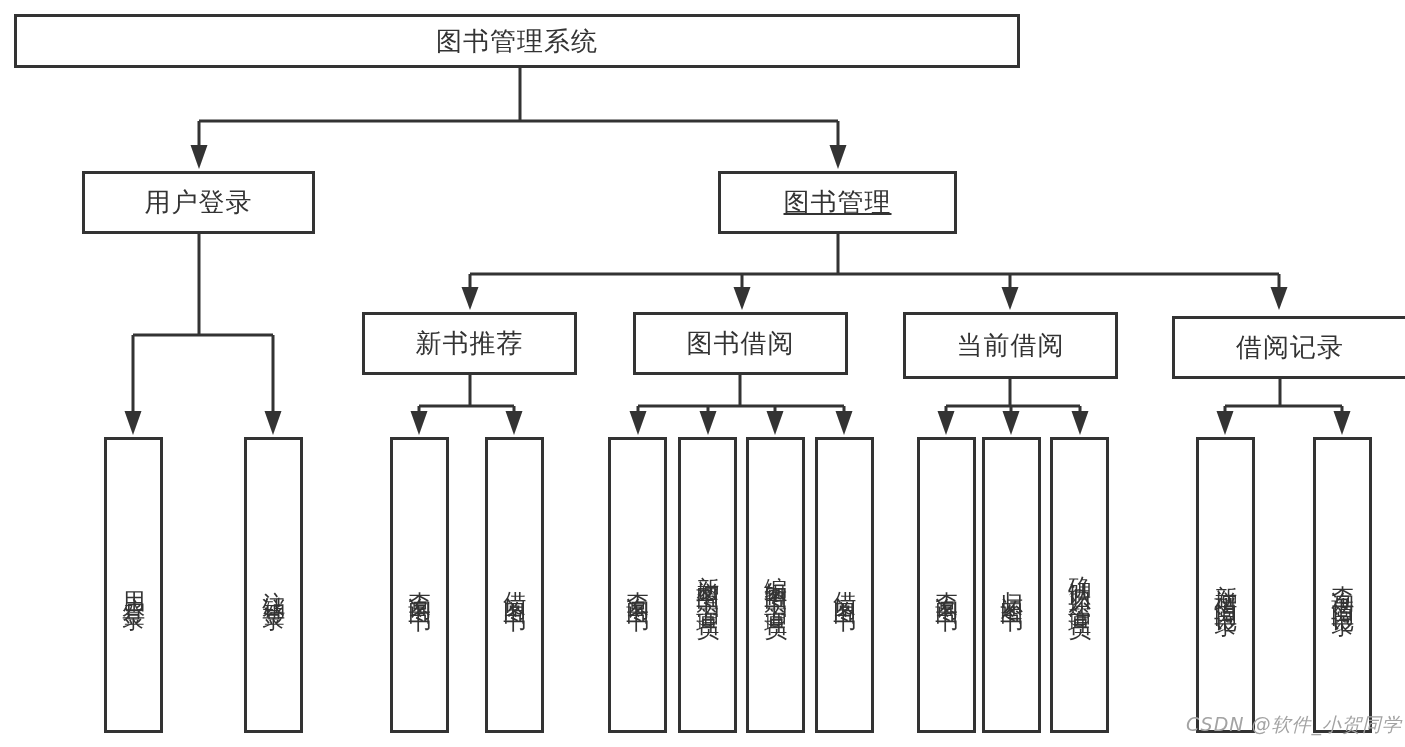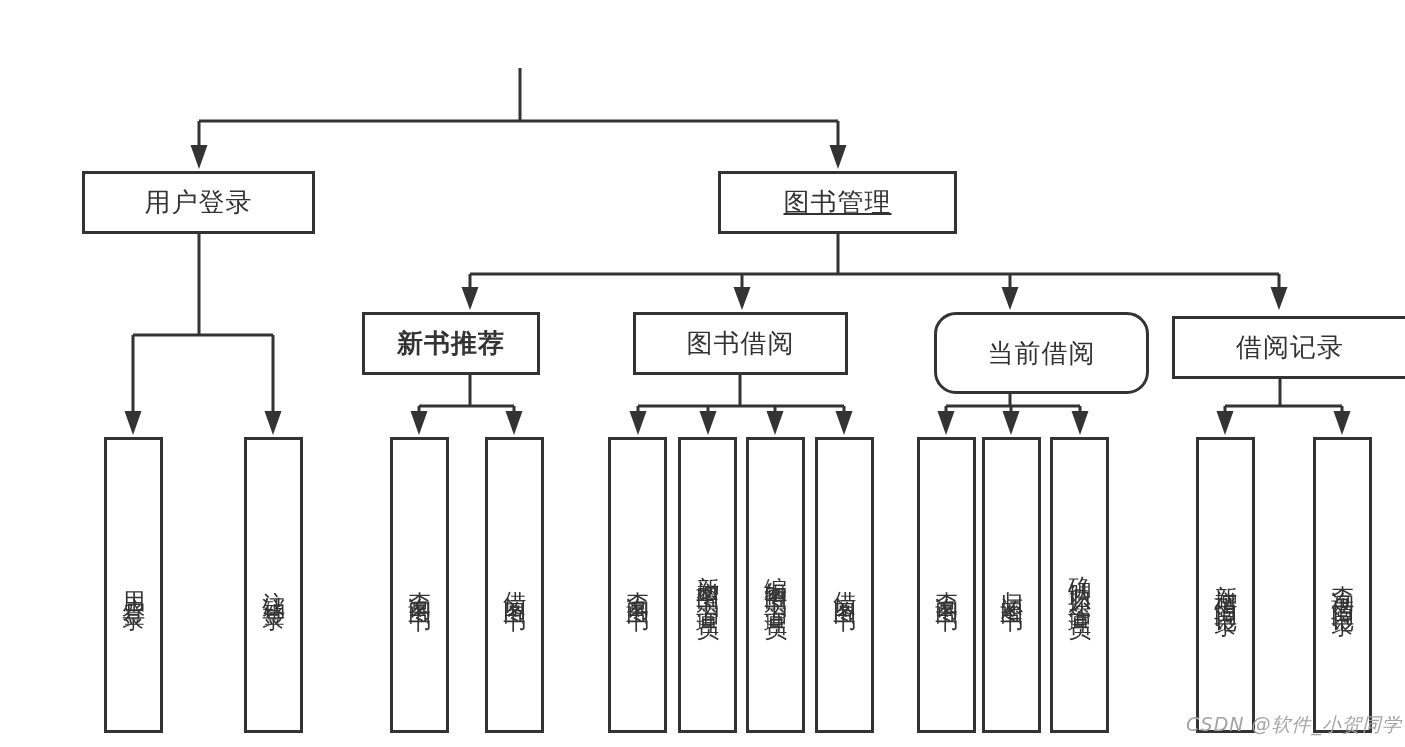--- a/index.html
+++ b/index.html
@@ -96,35 +96,38 @@
       <polygon points="775,435 766.5,411 783.5,411"></polygon>
       <polygon points="844,435 835.5,411 852.5,411"></polygon>
       <polygon points="946,435 937.5,411 954.5,411"></polygon>
       <polygon points="1011,435 1002.5,411 1019.5,411"></polygon>
       <polygon points="1080,435 1071.5,411 1088.5,411"></polygon>
       <polygon points="1225,435 1216.5,411 1233.5,411"></polygon>
       <polygon points="1342,435 1333.5,411 1350.5,411"></polygon>
     </g>
   </svg>
 
+  <div class="box" style="left:14px;top:14px;width:1006px;height:54px;">
+    <span class="lbl">图书管理系统</span>
+  </div>
 
   <div class="box" style="left:82px;top:171px;width:233px;height:63px;">
     <span class="lbl">用户登录</span>
   </div>
   <div class="box" style="left:718px;top:171px;width:239px;height:63px;text-decoration:underline;">
     <span class="lbl">图书管理</span>
   </div>
 
-  <div class="box" style="left:362px;top:312px;width:178px;height:63px;font-weight:bold;">
+  <div class="box" style="left:362px;top:312px;width:215px;height:63px;">
     <span class="lbl">新书推荐</span>
   </div>
   <div class="box" style="left:633px;top:312px;width:215px;height:63px;">
     <span class="lbl">图书借阅</span>
   </div>
-  <div class="box" style="left:934px;top:312px;width:215px;height:82px;border-radius:22px;">
+  <div class="box" style="left:903px;top:312px;width:215px;height:67px;">
     <span class="lbl">当前借阅</span>
   </div>
   <div class="box" style="left:1172px;top:316px;width:236px;height:63px;">
     <span class="lbl">借阅记录</span>
   </div>
 
   <div class="leaf" style="left:104px;">
     <span class="vlbl">用户登录</span>
   </div>
   <div class="leaf" style="left:244px;">

